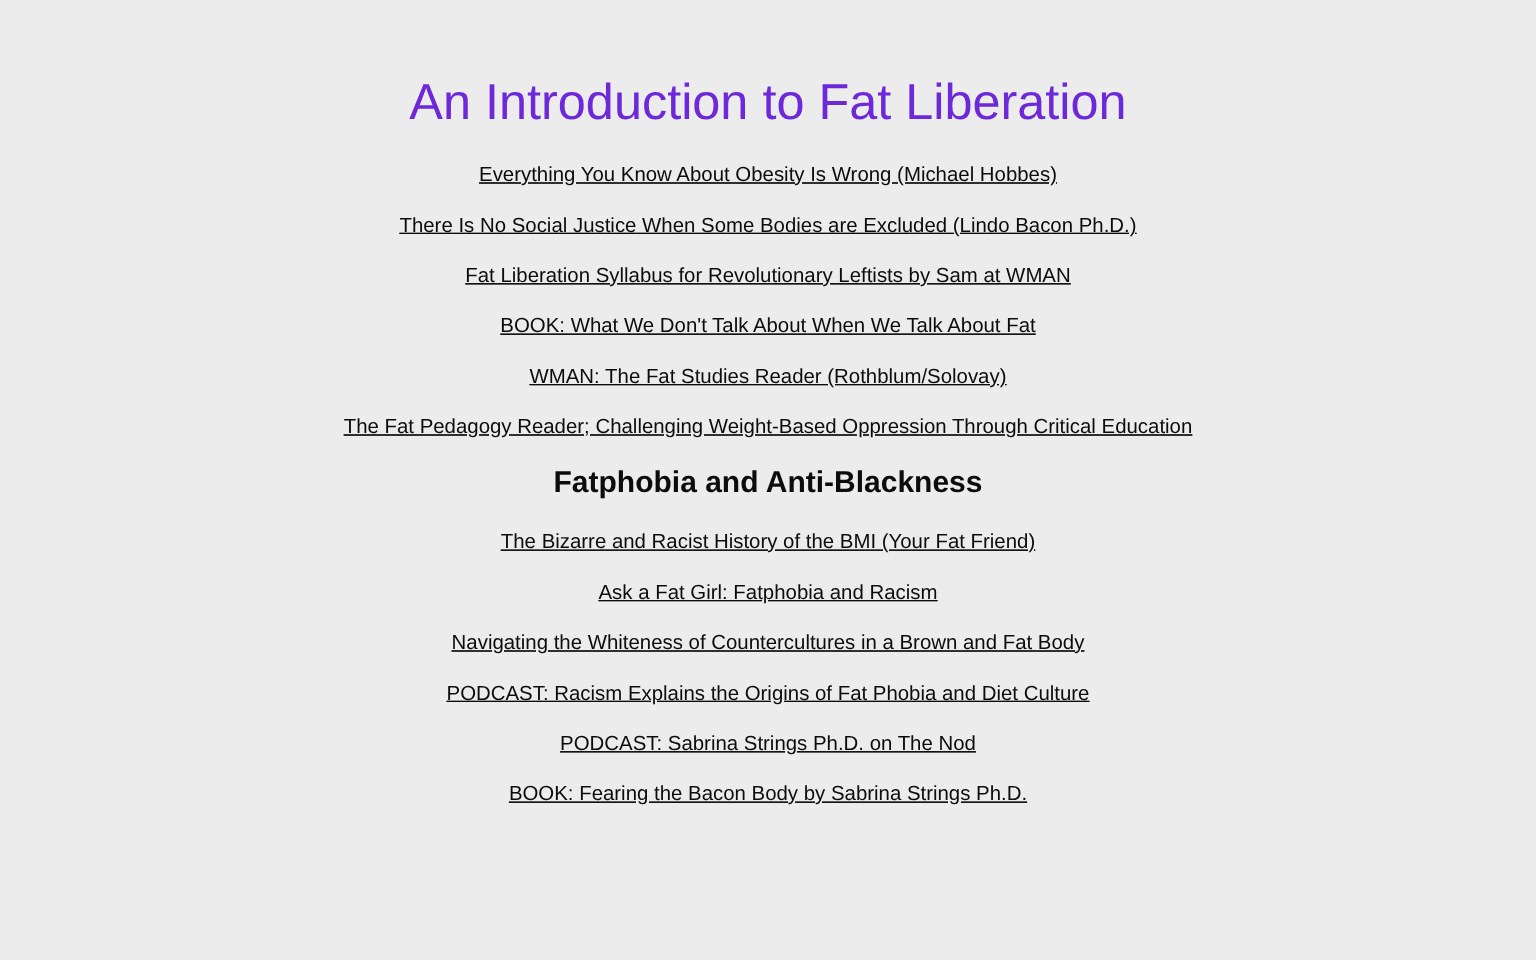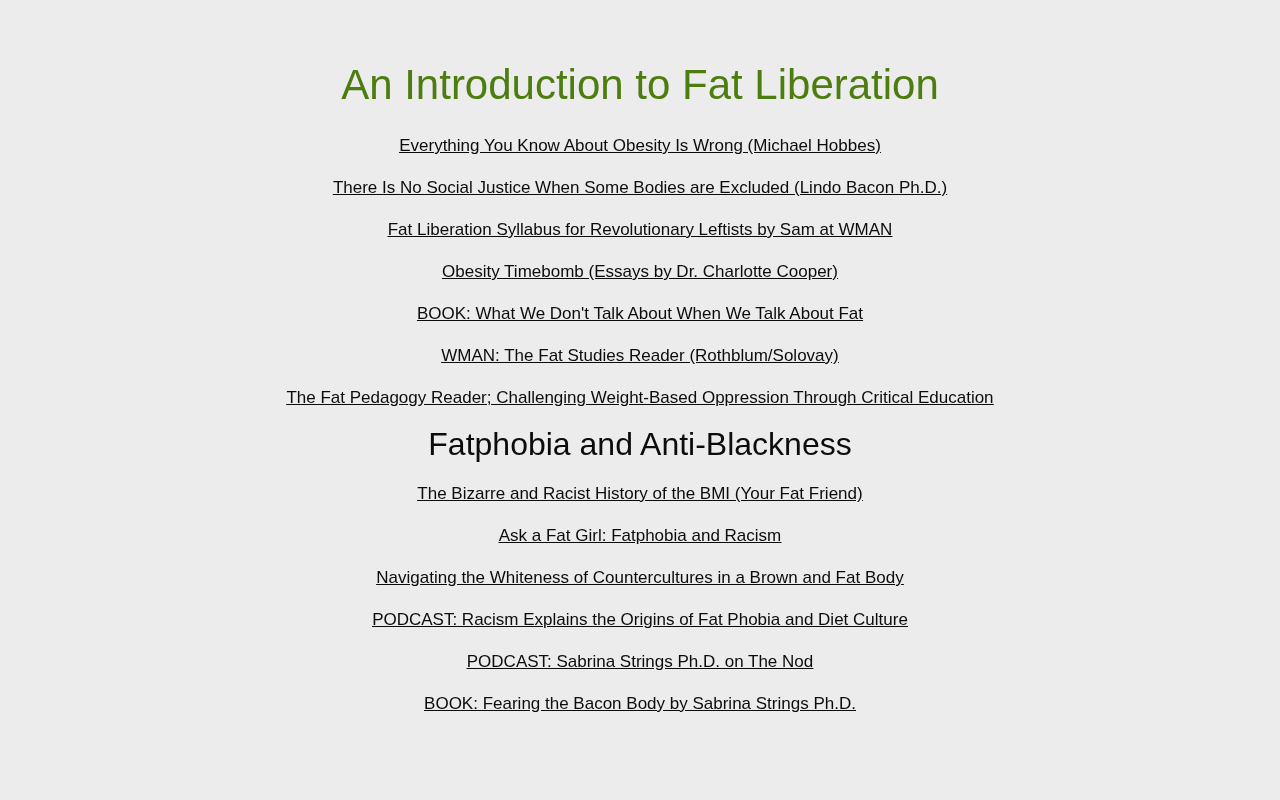--- a/index.html
+++ b/index.html
@@ -16,59 +16,56 @@
   }
   .content {
     padding-top: 60px;
     text-align: center;
   }
   h1.page-title {
     font-size: 42px;
     font-weight: 400;
     line-height: 50px;
     margin: 0 0 25px 0;
-    color: #4d7c0f;
+    color: #6d28d9;
   }
   p.link-row {
     margin: 0 0 21px 0;
     font-size: 17px;
     line-height: 21px;
     text-decoration: underline;
   }
   p.link-row a {
     color: #0c0c0c;
     text-decoration: underline;
     cursor: pointer;
   }
   h2.section-heading {
-    font-size: 32px;
-    font-weight: 400;
+    font-size: 25px;
+    font-weight: 700;
     line-height: 30px;
     margin: 4px 0 24px 0;
     color: #0c0c0c;
   }
 </style>
 </head>
 <body>
 
 <div class="content">
 
   <h1 class="page-title">An Introduction to Fat Liberation</h1>
 
   <p class="link-row">
     <a>Everything You Know About Obesity Is Wrong (Michael Hobbes)</a>
   </p>
   <p class="link-row">
     <a>There Is No Social Justice When Some Bodies are Excluded (Lindo Bacon Ph.D.)</a>
   </p>
   <p class="link-row">
     <a>Fat Liberation Syllabus for Revolutionary Leftists by Sam at WMAN</a>
-  </p>
-  <p class="link-row">
-    <a>Obesity Timebomb (Essays by Dr. Charlotte Cooper)</a>
   </p>
   <p class="link-row">
     <a>BOOK: What We Don't Talk About When We Talk About Fat</a>
   </p>
   <p class="link-row">
     <a>WMAN: The Fat Studies Reader (Rothblum/Solovay)</a>
   </p>
   <p class="link-row">
     <a>The Fat Pedagogy Reader; Challenging Weight-Based Oppression Through Critical Education</a>
   </p>

